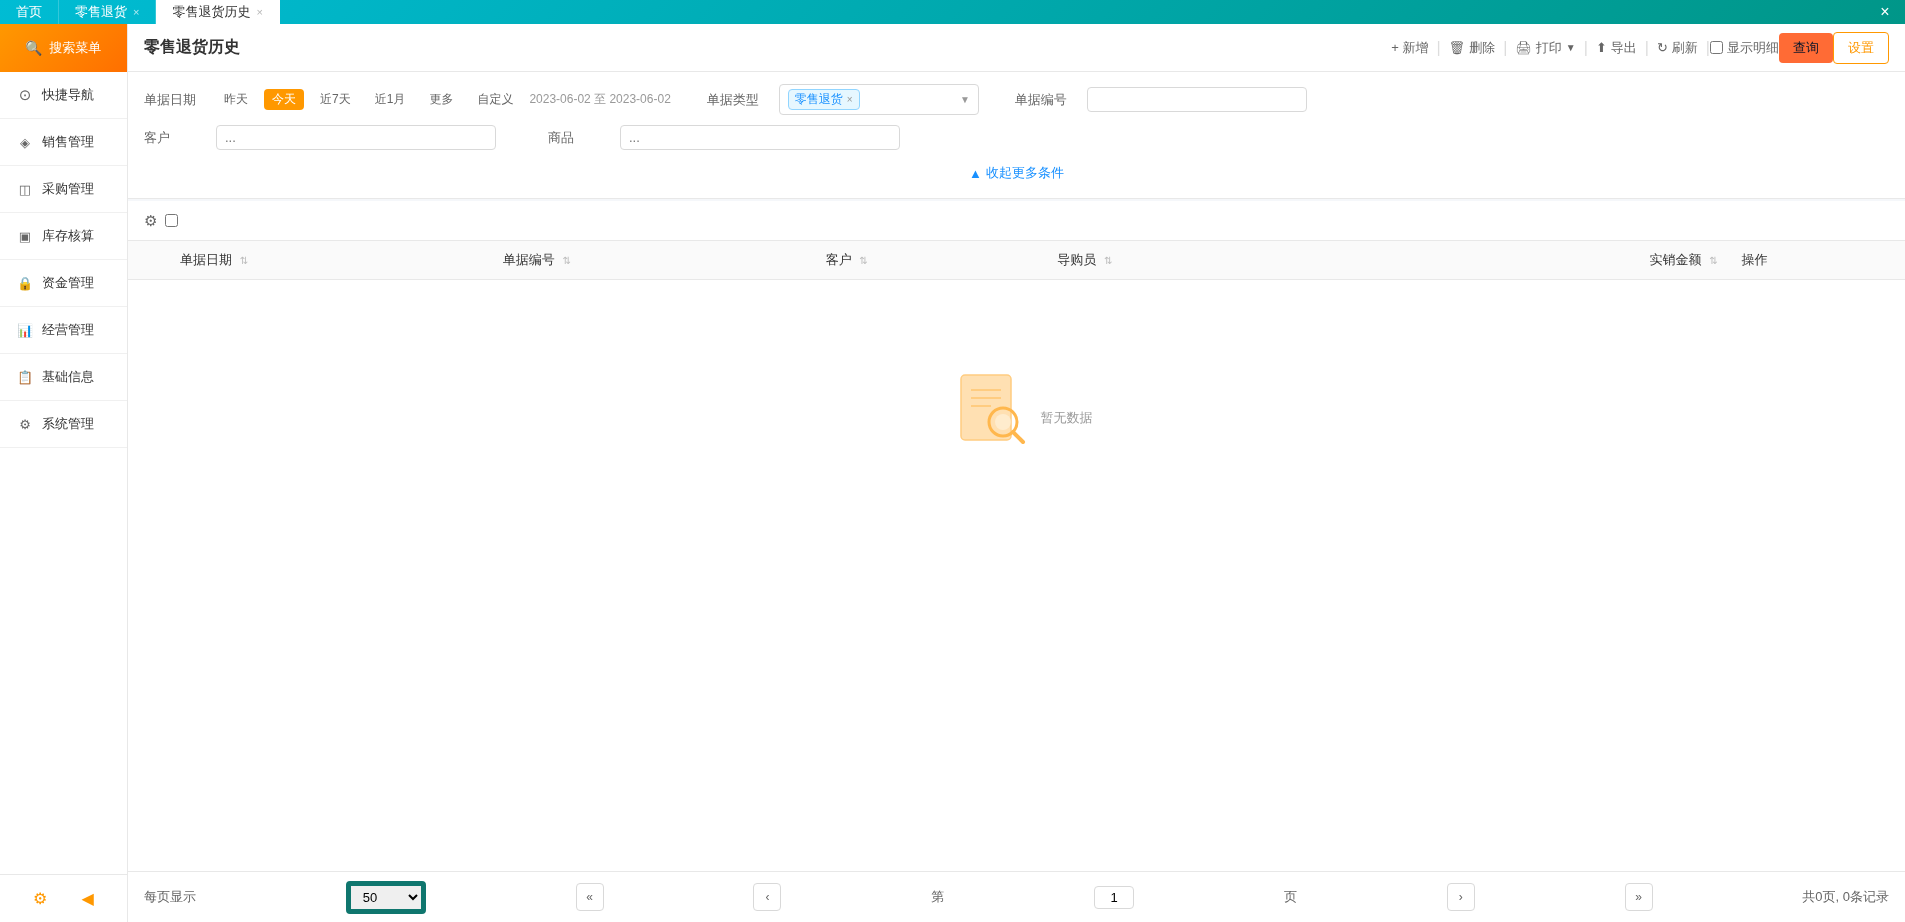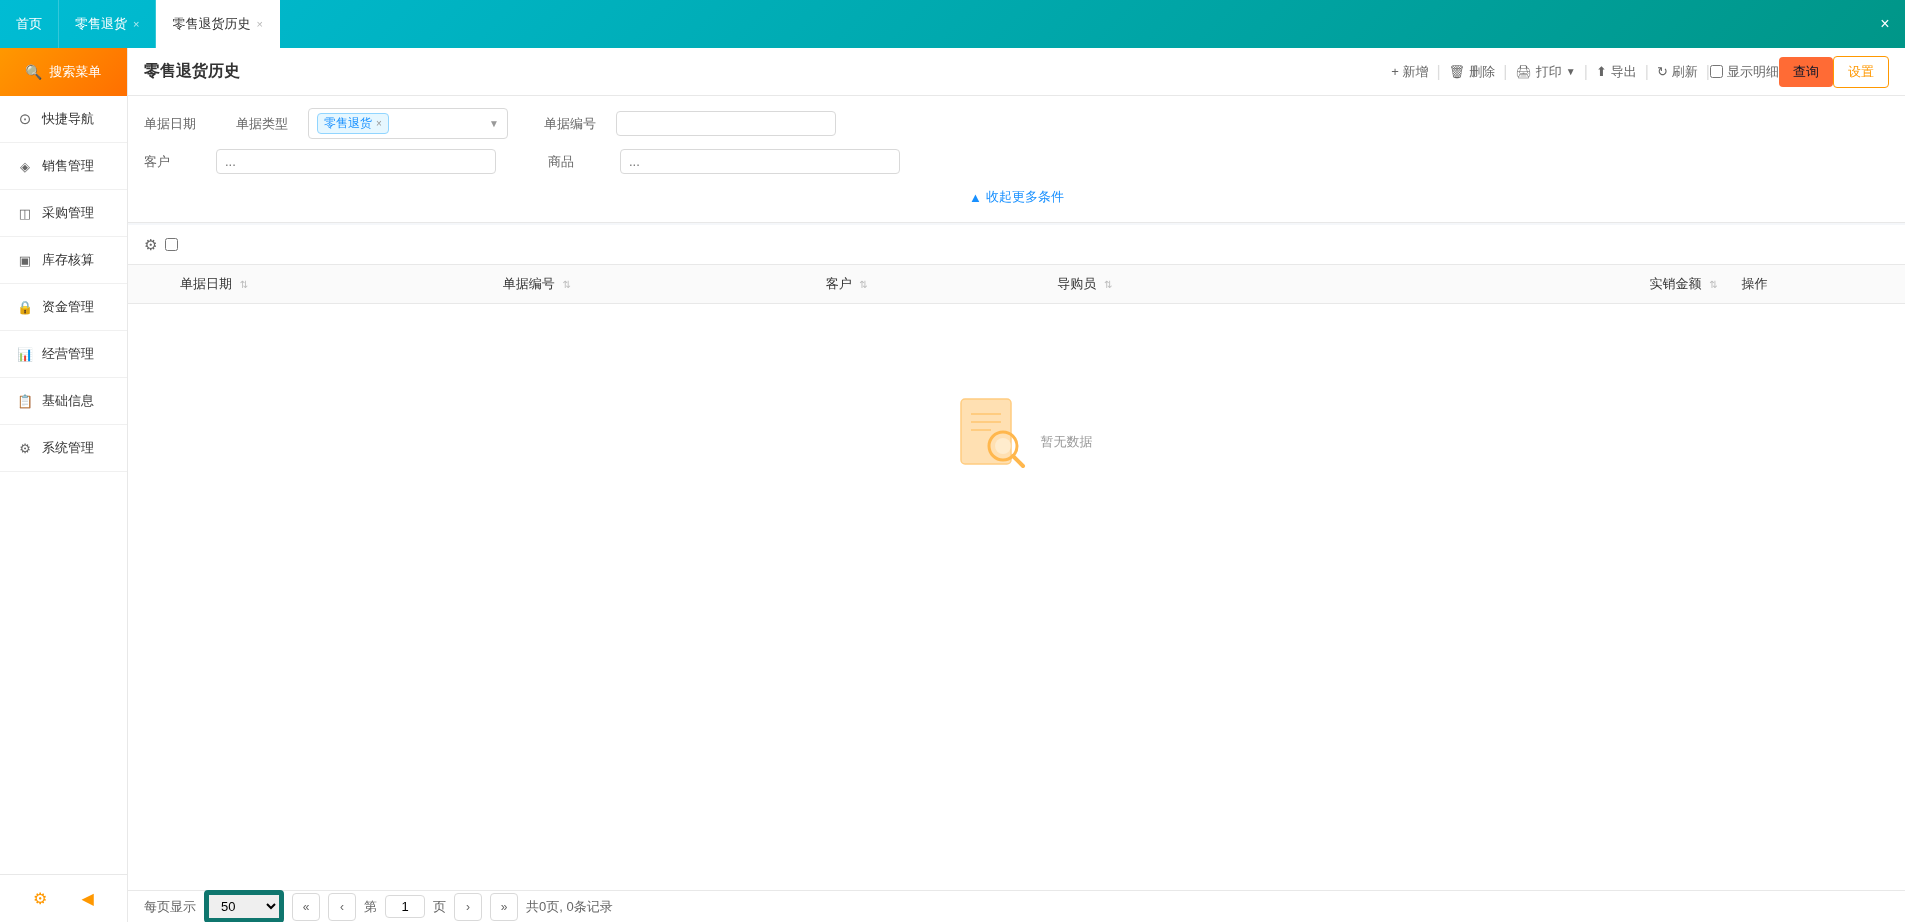--- a/index.html
+++ b/index.html
@@ -1,20 +1,20 @@
 <!DOCTYPE html>
 <html><head>
   <meta charset="utf-8">
   <style>
     * { box-sizing: border-box; margin: 0; padding: 0; font-family: 'Microsoft YaHei', Arial, sans-serif; }
     body { width: 1905px; height: 922px; overflow: hidden; background: #f5f5f5; display: flex; flex-direction: column; }
 
     
     .top-bar {
-      height: 48px;
+      height: 24px;
       background: linear-gradient(135deg, #00bcd4, #009688);
       display: flex;
       align-items: center;
       padding: 0 0 0 0;
       flex-shrink: 0;
     }
     .top-bar-tabs {
       display: flex;
       align-items: center;
       height: 100%;
@@ -321,26 +321,26 @@
       height: 100px;
       margin-bottom: 16px;
     }
     .empty-text {
       color: #999;
       font-size: 13px;
     }
 
     
     .pagination-bar {
-      height: 32px;
+      height: 51px;
       background: #fff;
       border-top: 1px solid #e8e8e8;
       display: flex;
       align-items: center;
-      justify-content: flex-start;
+      justify-content: space-between;
       padding: 0 16px;
       gap: 8px;
       flex-shrink: 0;
       font-size: 13px;
       color: #666;
     }
     .page-size-select {
       border: 5px solid #0f766e;
       border-radius: 4px;
       padding: 3px 20px 3px 8px;
@@ -476,20 +476,29 @@
         <div class="action-btn secondary">
           <span>设置</span>
         </div>
       </div>
     </div>
 
     <div class="filter-area">
       <div class="filter-row">
 
         <span class="filter-label">单据日期</span>
+        <div class="date-filter">
+          <span class="date-btn">昨天</span>
+          <span class="date-btn active">今天</span>
+          <span class="date-btn">近7天</span>
+          <span class="date-btn">近1月</span>
+          <span class="date-btn">更多</span>
+          <span class="date-btn">自定义</span>
+          <span class="date-range">2023-06-02 至 2023-06-02</span>
+        </div>
 
         <span class="filter-label" style="margin-left:20px;">单据类型</span>
         <div class="filter-type-select">
           <div class="tag-item">
             <span>零售退货</span>
             <span class="tag-close">×</span>
           </div>
           <span style="flex:1;"></span>
           <span style="font-size:10px;color:#999;">▼</span>
         </div>

